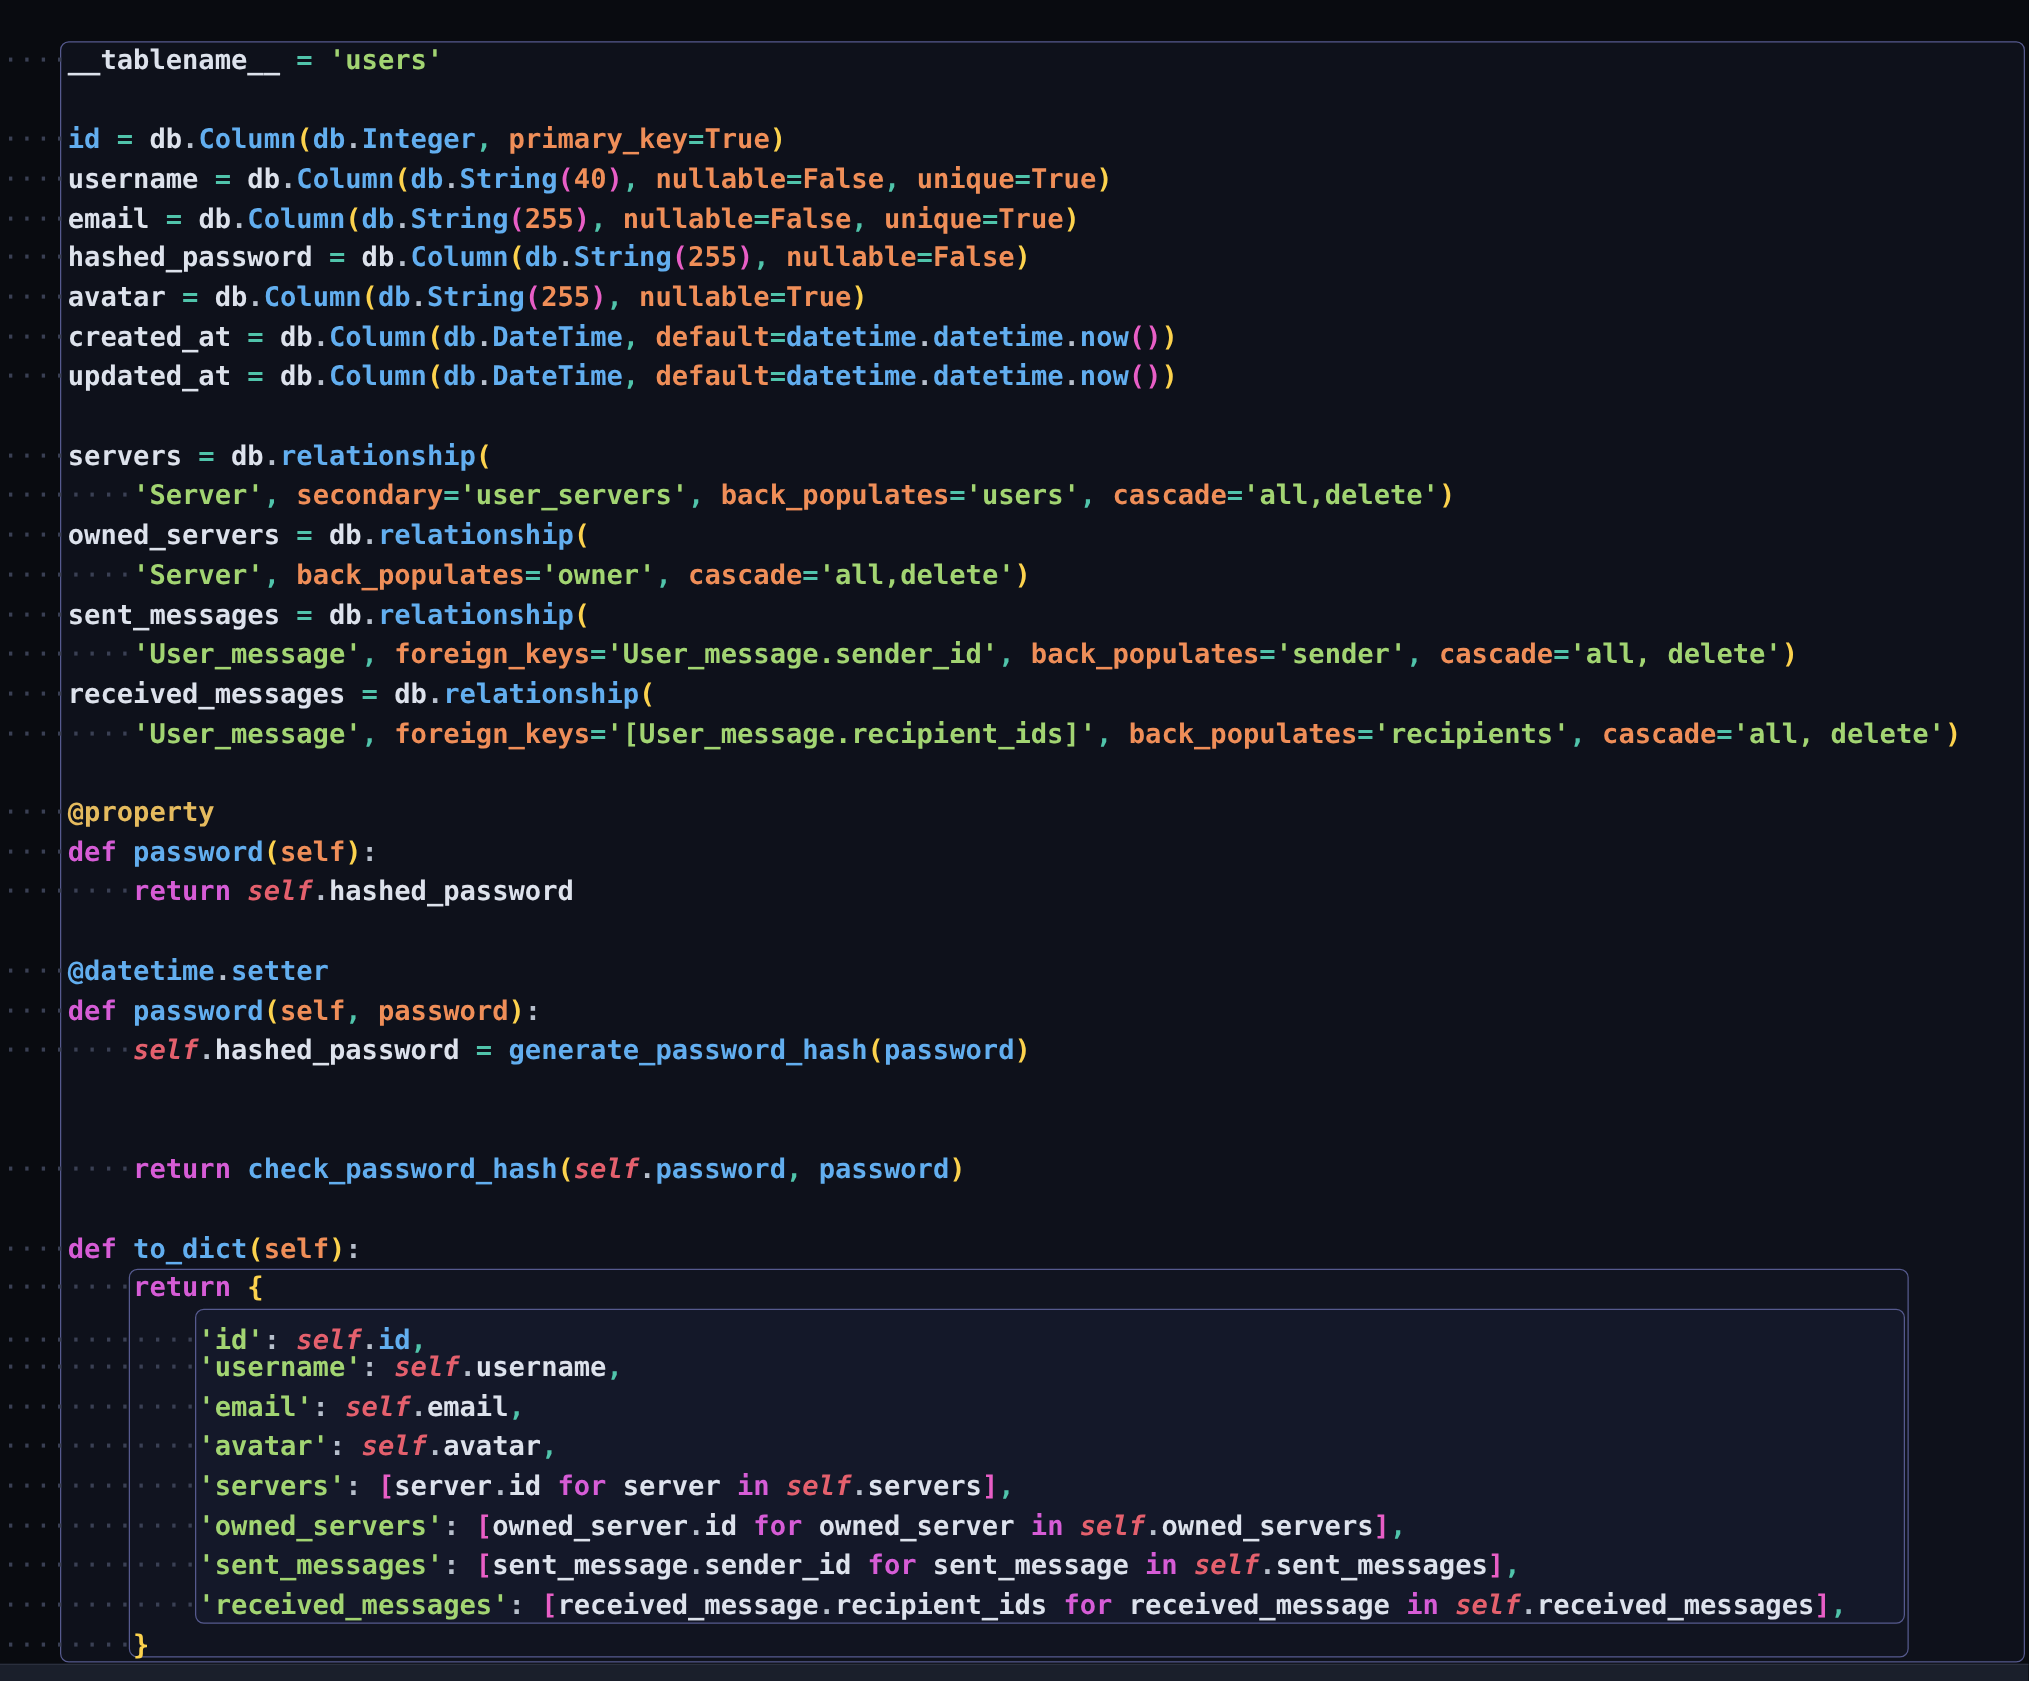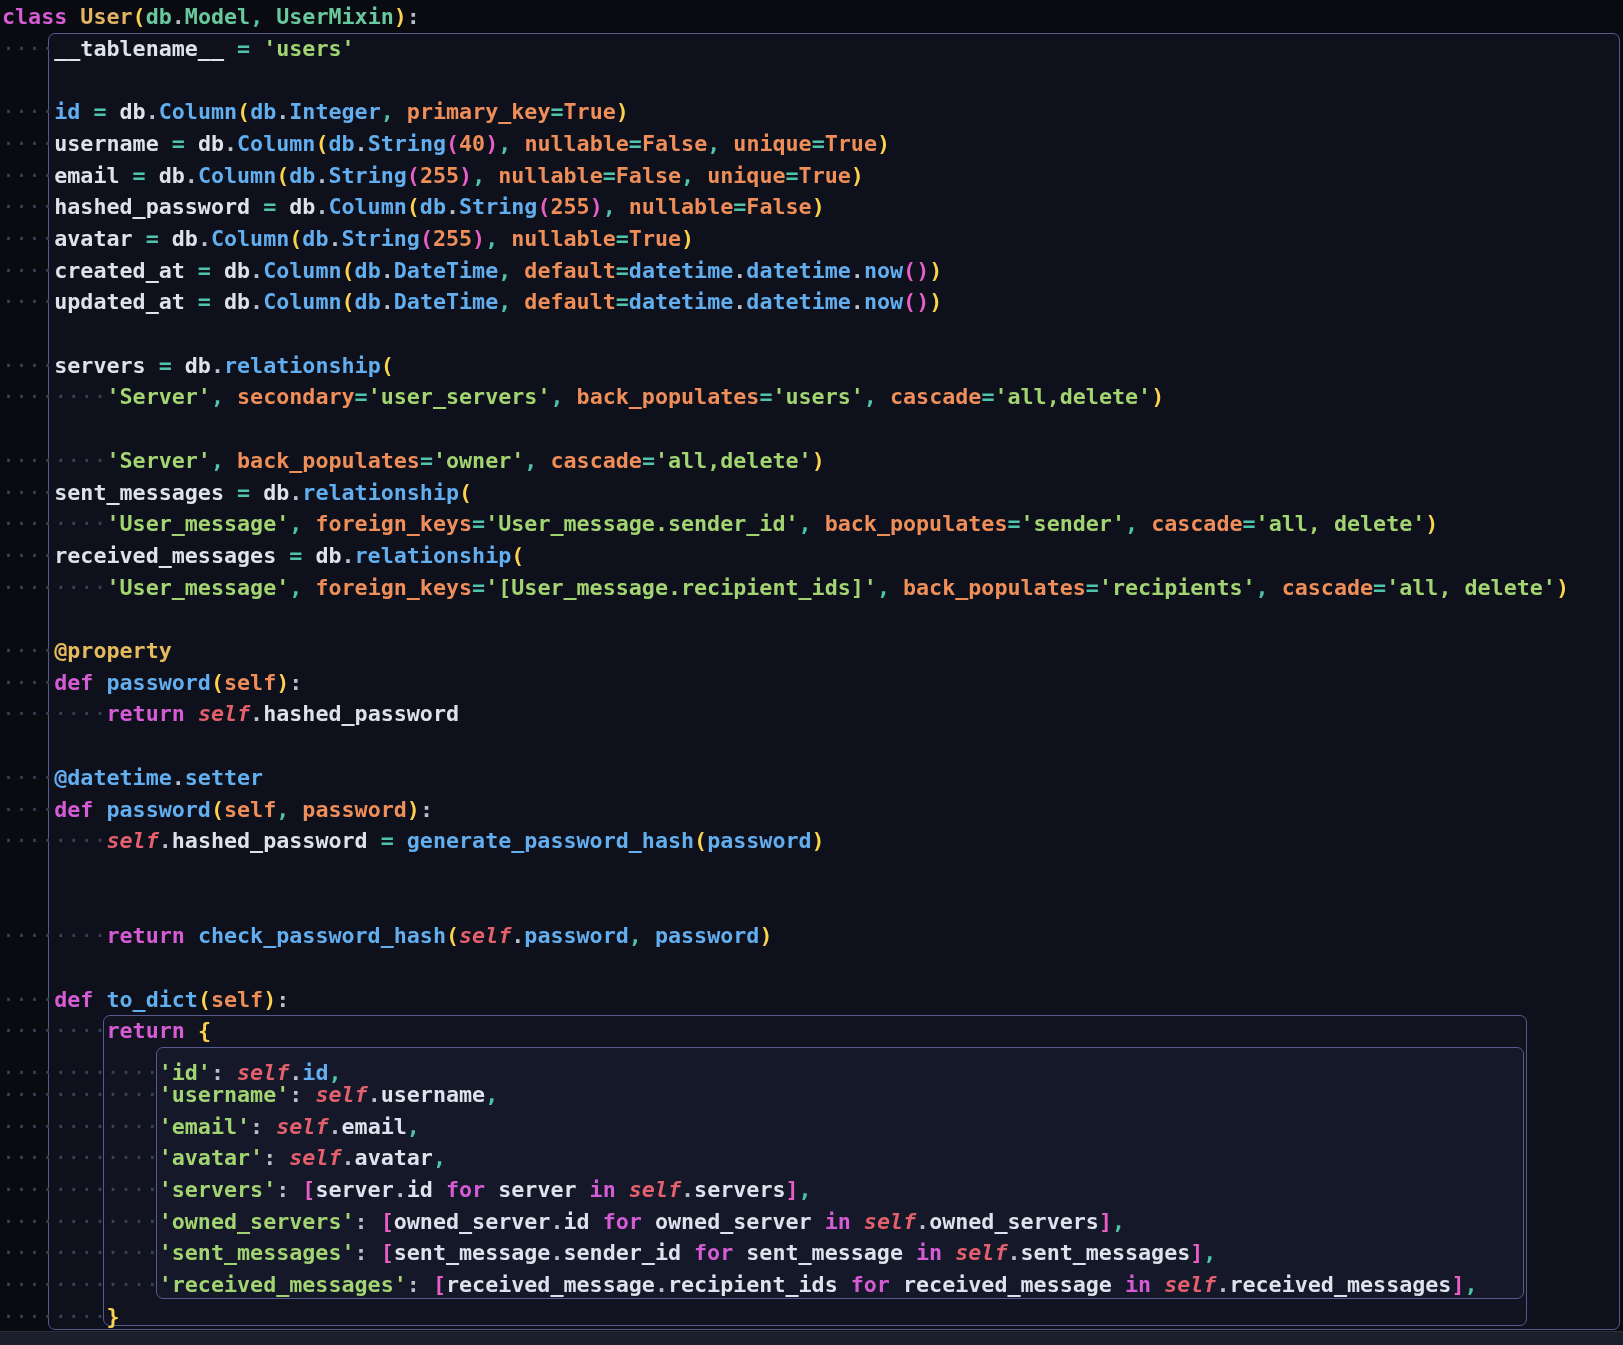--- a/index.html
+++ b/index.html
@@ -36,33 +36,33 @@
   .tk-br2{color:var(--br2,#e85ec6);}
 </style>
 </head>
 <body>
 
 <div id="screen">
   <div id="class-box" class="scope-box"></div>
   <div id="return-box" class="scope-box"></div>
   <div id="dict-box" class="scope-box"></div>
   <div id="code-lines">
-      <div class="line" style="top: 1px;"><span class="tk-kw">class </span><span class="tk-cls">User</span><span class="tk-br1">(</span><span class="tk-inh">db</span><span class="tk-pun">.</span><span class="tk-inh">Model</span><span class="tk-op">, </span><span class="tk-inh">UserMixin</span><span class="tk-br1">)</span><span class="tk-pun">:</span></div>
       <div class="line" style="top: 32.7px;"><span class="tk-ws">····</span><span class="tk-var">__tablename__</span><span class="tk-op"> = </span><span class="tk-str">'users'</span></div>
       <div class="line" style="top: 64.4px;"></div>
       <div class="line" style="top: 96.1px;"><span class="tk-ws">····</span><span class="tk-blt">id</span><span class="tk-op"> = </span><span class="tk-var">db</span><span class="tk-pun">.</span><span class="tk-fn">Column</span><span class="tk-br1">(</span><span class="tk-fn">db</span><span class="tk-pun">.</span><span class="tk-fn">Integer</span><span class="tk-op">, </span><span class="tk-kwa">primary_key</span><span class="tk-op">=</span><span class="tk-kwa">True</span><span class="tk-br1">)</span></div>
       <div class="line" style="top: 127.8px;"><span class="tk-ws">····</span><span class="tk-var">username</span><span class="tk-op"> = </span><span class="tk-var">db</span><span class="tk-pun">.</span><span class="tk-fn">Column</span><span class="tk-br1">(</span><span class="tk-fn">db</span><span class="tk-pun">.</span><span class="tk-fn">String</span><span class="tk-br2">(</span><span class="tk-num">40</span><span class="tk-br2">)</span><span class="tk-op">, </span><span class="tk-kwa">nullable</span><span class="tk-op">=</span><span class="tk-kwa">False</span><span class="tk-op">, </span><span class="tk-kwa">unique</span><span class="tk-op">=</span><span class="tk-kwa">True</span><span class="tk-br1">)</span></div>
       <div class="line" style="top: 159.5px;"><span class="tk-ws">····</span><span class="tk-var">email</span><span class="tk-op"> = </span><span class="tk-var">db</span><span class="tk-pun">.</span><span class="tk-fn">Column</span><span class="tk-br1">(</span><span class="tk-fn">db</span><span class="tk-pun">.</span><span class="tk-fn">String</span><span class="tk-br2">(</span><span class="tk-num">255</span><span class="tk-br2">)</span><span class="tk-op">, </span><span class="tk-kwa">nullable</span><span class="tk-op">=</span><span class="tk-kwa">False</span><span class="tk-op">, </span><span class="tk-kwa">unique</span><span class="tk-op">=</span><span class="tk-kwa">True</span><span class="tk-br1">)</span></div>
       <div class="line" style="top: 191.2px;"><span class="tk-ws">····</span><span class="tk-var">hashed_password</span><span class="tk-op"> = </span><span class="tk-var">db</span><span class="tk-pun">.</span><span class="tk-fn">Column</span><span class="tk-br1">(</span><span class="tk-fn">db</span><span class="tk-pun">.</span><span class="tk-fn">String</span><span class="tk-br2">(</span><span class="tk-num">255</span><span class="tk-br2">)</span><span class="tk-op">, </span><span class="tk-kwa">nullable</span><span class="tk-op">=</span><span class="tk-kwa">False</span><span class="tk-br1">)</span></div>
       <div class="line" style="top: 222.9px;"><span class="tk-ws">····</span><span class="tk-var">avatar</span><span class="tk-op"> = </span><span class="tk-var">db</span><span class="tk-pun">.</span><span class="tk-fn">Column</span><span class="tk-br1">(</span><span class="tk-fn">db</span><span class="tk-pun">.</span><span class="tk-fn">String</span><span class="tk-br2">(</span><span class="tk-num">255</span><span class="tk-br2">)</span><span class="tk-op">, </span><span class="tk-kwa">nullable</span><span class="tk-op">=</span><span class="tk-kwa">True</span><span class="tk-br1">)</span></div>
       <div class="line" style="top: 254.6px;"><span class="tk-ws">····</span><span class="tk-var">created_at</span><span class="tk-op"> = </span><span class="tk-var">db</span><span class="tk-pun">.</span><span class="tk-fn">Column</span><span class="tk-br1">(</span><span class="tk-fn">db</span><span class="tk-pun">.</span><span class="tk-fn">DateTime</span><span class="tk-op">, </span><span class="tk-kwa">default</span><span class="tk-op">=</span><span class="tk-fn">datetime</span><span class="tk-pun">.</span><span class="tk-fn">datetime</span><span class="tk-pun">.</span><span class="tk-fn">now</span><span class="tk-br2">(</span><span class="tk-br2">)</span><span class="tk-br1">)</span></div>
       <div class="line" style="top: 286.3px;"><span class="tk-ws">····</span><span class="tk-var">updated_at</span><span class="tk-op"> = </span><span class="tk-var">db</span><span class="tk-pun">.</span><span class="tk-fn">Column</span><span class="tk-br1">(</span><span class="tk-fn">db</span><span class="tk-pun">.</span><span class="tk-fn">DateTime</span><span class="tk-op">, </span><span class="tk-kwa">default</span><span class="tk-op">=</span><span class="tk-fn">datetime</span><span class="tk-pun">.</span><span class="tk-fn">datetime</span><span class="tk-pun">.</span><span class="tk-fn">now</span><span class="tk-br2">(</span><span class="tk-br2">)</span><span class="tk-br1">)</span></div>
       <div class="line" style="top: 318px;"></div>
       <div class="line" style="top: 349.7px;"><span class="tk-ws">····</span><span class="tk-var">servers</span><span class="tk-op"> = </span><span class="tk-var">db</span><span class="tk-pun">.</span><span class="tk-fn">relationship</span><span class="tk-br1">(</span></div>
       <div class="line" style="top: 381.4px;"><span class="tk-ws">········</span><span class="tk-str">'Server'</span><span class="tk-op">, </span><span class="tk-kwa">secondary</span><span class="tk-op">=</span><span class="tk-str">'user_servers'</span><span class="tk-op">, </span><span class="tk-kwa">back_populates</span><span class="tk-op">=</span><span class="tk-str">'users'</span><span class="tk-op">, </span><span class="tk-kwa">cascade</span><span class="tk-op">=</span><span class="tk-str">'all,delete'</span><span class="tk-br1">)</span></div>
+      <div class="line" style="top: 413.1px;"><span class="tk-ws">····</span><span class="tk-var">owned_servers</span><span class="tk-op"> = </span><span class="tk-var">db</span><span class="tk-pun">.</span><span class="tk-fn">relationship</span><span class="tk-br1">(</span></div>
       <div class="line" style="top: 444.8px;"><span class="tk-ws">········</span><span class="tk-str">'Server'</span><span class="tk-op">, </span><span class="tk-kwa">back_populates</span><span class="tk-op">=</span><span class="tk-str">'owner'</span><span class="tk-op">, </span><span class="tk-kwa">cascade</span><span class="tk-op">=</span><span class="tk-str">'all,delete'</span><span class="tk-br1">)</span></div>
       <div class="line" style="top: 476.5px;"><span class="tk-ws">····</span><span class="tk-var">sent_messages</span><span class="tk-op"> = </span><span class="tk-var">db</span><span class="tk-pun">.</span><span class="tk-fn">relationship</span><span class="tk-br1">(</span></div>
       <div class="line" style="top: 508.2px;"><span class="tk-ws">········</span><span class="tk-str">'User_message'</span><span class="tk-op">, </span><span class="tk-kwa">foreign_keys</span><span class="tk-op">=</span><span class="tk-str">'User_message.sender_id'</span><span class="tk-op">, </span><span class="tk-kwa">back_populates</span><span class="tk-op">=</span><span class="tk-str">'sender'</span><span class="tk-op">, </span><span class="tk-kwa">cascade</span><span class="tk-op">=</span><span class="tk-str">'all, delete'</span><span class="tk-br1">)</span></div>
       <div class="line" style="top: 539.9px;"><span class="tk-ws">····</span><span class="tk-var">received_messages</span><span class="tk-op"> = </span><span class="tk-var">db</span><span class="tk-pun">.</span><span class="tk-fn">relationship</span><span class="tk-br1">(</span></div>
       <div class="line" style="top: 571.6px;"><span class="tk-ws">········</span><span class="tk-str">'User_message'</span><span class="tk-op">, </span><span class="tk-kwa">foreign_keys</span><span class="tk-op">=</span><span class="tk-str">'[User_message.recipient_ids]'</span><span class="tk-op">, </span><span class="tk-kwa">back_populates</span><span class="tk-op">=</span><span class="tk-str">'recipients'</span><span class="tk-op">, </span><span class="tk-kwa">cascade</span><span class="tk-op">=</span><span class="tk-str">'all, delete'</span><span class="tk-br1">)</span></div>
       <div class="line" style="top: 603.3px;"></div>
       <div class="line" style="top: 635px;"><span class="tk-ws">····</span><span class="tk-dec">@property</span></div>
       <div class="line" style="top: 666.7px;"><span class="tk-ws">····</span><span class="tk-kw">def </span><span class="tk-fn">password</span><span class="tk-br1">(</span><span class="tk-par">self</span><span class="tk-br1">)</span><span class="tk-pun">:</span></div>
       <div class="line" style="top: 698.4px;"><span class="tk-ws">········</span><span class="tk-kw">return </span><span class="tk-self">self</span><span class="tk-pun">.</span><span class="tk-var">hashed_password</span></div>
       <div class="line" style="top: 730.1px;"></div>

